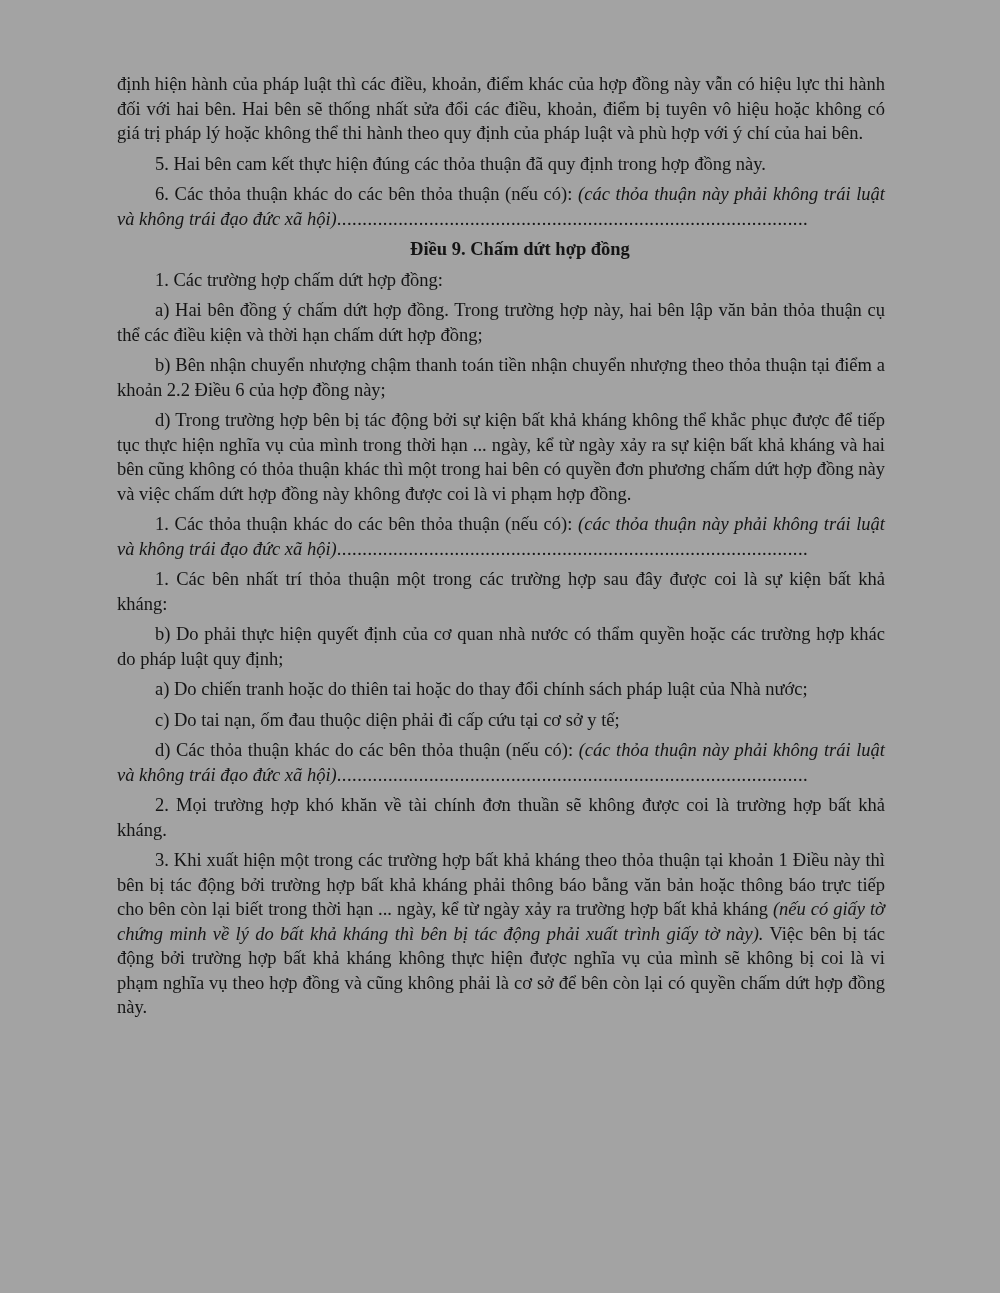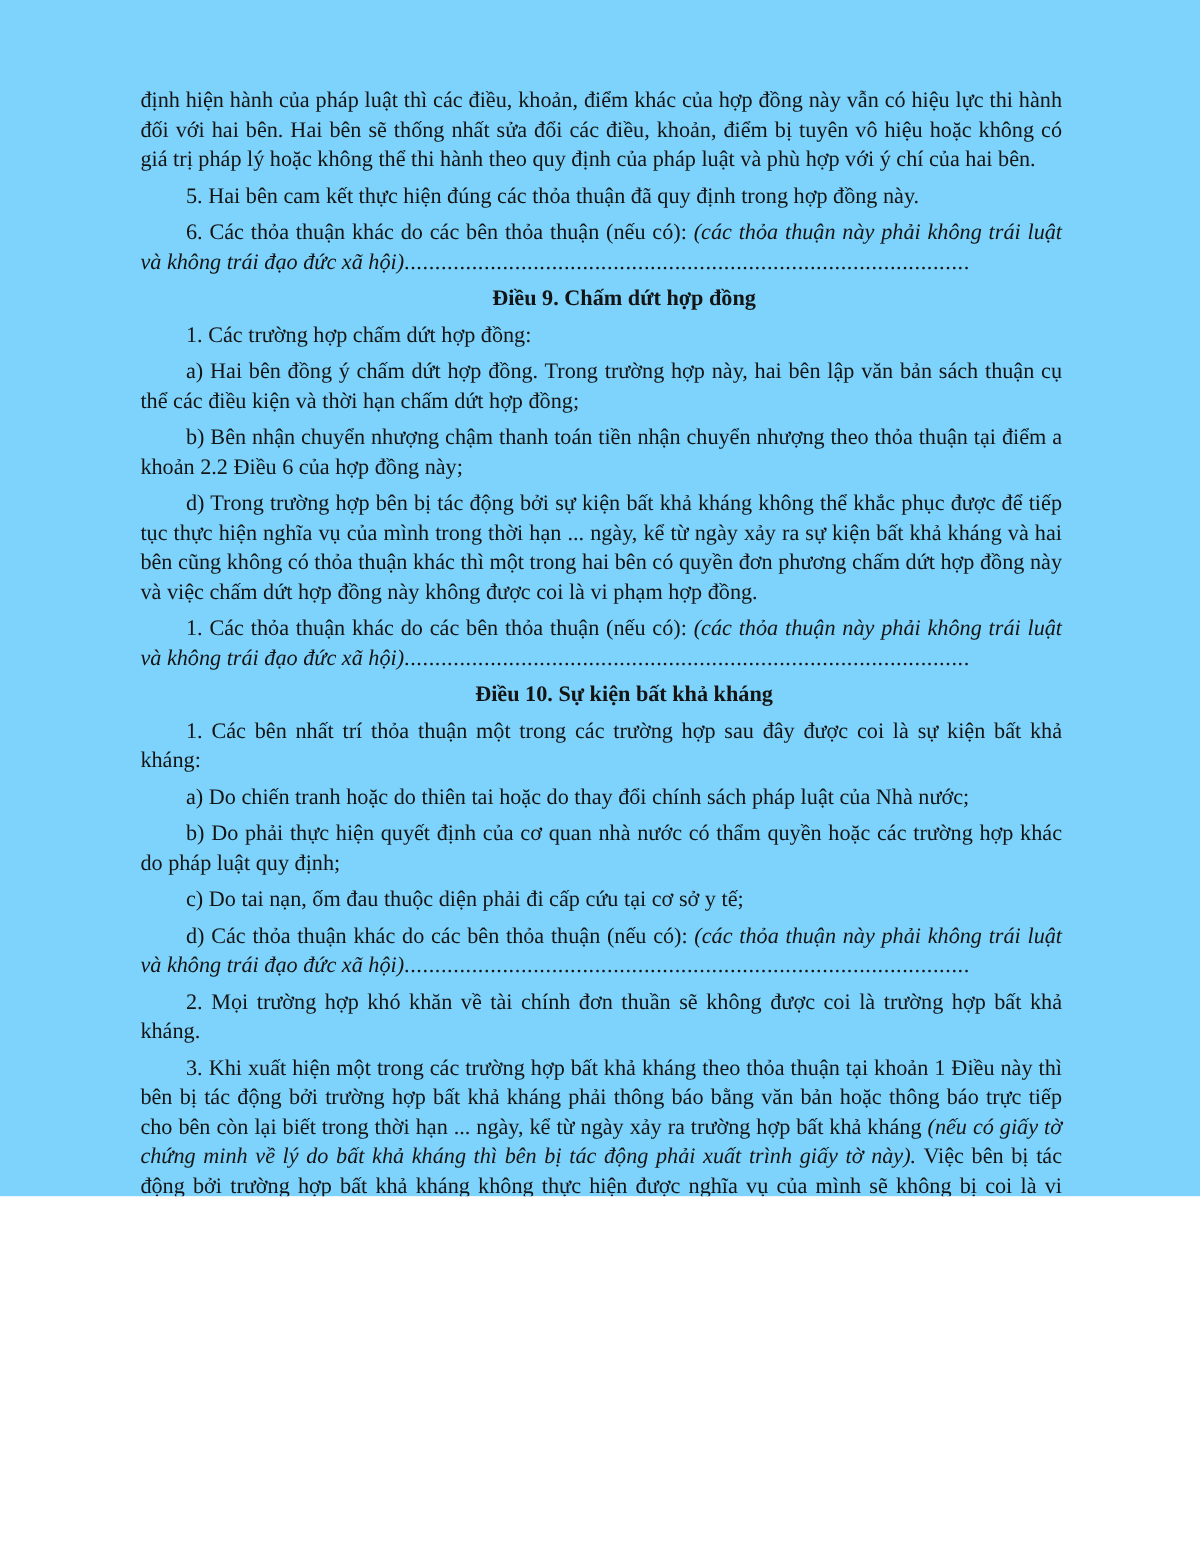--- a/index.html
+++ b/index.html
@@ -3,22 +3,22 @@
 <meta charset="utf-8">
 <style>
   html, body {
     margin: 0;
     padding: 0;
     background: #ffffff;
   }
   .page {
     position: relative;
     width: 1000px;
-    height: 997px;
-    background: #7dd3fc;
+    height: 1293px;
+    background: #a3a3a3;
     overflow: hidden;
   }
   .doc {
     position: absolute;
     left: 117px;
     top: 72px;
     width: 768px;
     font-family: "Liberation Serif", "DejaVu Serif", serif;
     font-size: 18.5px;
     line-height: 24.5px;
@@ -53,37 +53,36 @@
     <p class="noindent">định hiện hành của pháp luật thì các điều, khoản, điểm khác của hợp đồng này vẫn có hiệu lực thi hành đối với hai bên. Hai bên sẽ thống nhất sửa đổi các điều, khoản, điểm bị tuyên vô hiệu hoặc không có giá trị pháp lý hoặc không thể thi hành theo quy định của pháp luật và phù hợp với ý chí của hai bên.</p>
 
     <p>5. Hai bên cam kết thực hiện đúng các thỏa thuận đã quy định trong hợp đồng này.</p>
 
     <p><span>6. Các thỏa thuận khác do các bên thỏa thuận (nếu có): </span><span class="it">(các thỏa thuận này phải không trái luật và không trái đạo đức xã hội)</span><span class="dots">............................................................................................</span></p>
 
     <p class="heading">Điều 9. Chấm dứt hợp đồng</p>
 
     <p>1. Các trường hợp chấm dứt hợp đồng:</p>
 
-    <p>a) Hai bên đồng ý chấm dứt hợp đồng. Trong trường hợp này, hai bên lập văn bản sách thuận cụ thể các điều kiện và thời hạn chấm dứt hợp đồng;</p>
+    <p>a) Hai bên đồng ý chấm dứt hợp đồng. Trong trường hợp này, hai bên lập văn bản thỏa thuận cụ thể các điều kiện và thời hạn chấm dứt hợp đồng;</p>
 
     <p>b) Bên nhận chuyển nhượng chậm thanh toán tiền nhận chuyển nhượng theo thỏa thuận tại điểm a khoản 2.2 Điều 6 của hợp đồng này;</p>
 
 
     <p>d) Trong trường hợp bên bị tác động bởi sự kiện bất khả kháng không thể khắc phục được để tiếp tục thực hiện nghĩa vụ của mình trong thời hạn ... ngày, kể từ ngày xảy ra sự kiện bất khả kháng và hai bên cũng không có thỏa thuận khác thì một trong hai bên có quyền đơn phương chấm dứt hợp đồng này và việc chấm dứt hợp đồng này không được coi là vi phạm hợp đồng.</p>
 
 
     <p><span>1. Các thỏa thuận khác do các bên thỏa thuận (nếu có): </span><span class="it">(các thỏa thuận này phải không trái luật và không trái đạo đức xã hội)</span><span class="dots">............................................................................................</span></p>
 
-    <p class="heading">Điều 10. Sự kiện bất khả kháng</p>
 
     <p>1. Các bên nhất trí thỏa thuận một trong các trường hợp sau đây được coi là sự kiện bất khả kháng:</p>
 
+    <p>b) Do phải thực hiện quyết định của cơ quan nhà nước có thẩm quyền hoặc các trường hợp khác do pháp luật quy định;</p>
+
     <p>a) Do chiến tranh hoặc do thiên tai hoặc do thay đổi chính sách pháp luật của Nhà nước;</p>
-
-    <p>b) Do phải thực hiện quyết định của cơ quan nhà nước có thẩm quyền hoặc các trường hợp khác do pháp luật quy định;</p>
 
     <p>c) Do tai nạn, ốm đau thuộc diện phải đi cấp cứu tại cơ sở y tế;</p>
 
     <p><span>d) Các thỏa thuận khác do các bên thỏa thuận (nếu có): </span><span class="it">(các thỏa thuận này phải không trái luật và không trái đạo đức xã hội)</span><span class="dots">............................................................................................</span></p>
 
     <p>2. Mọi trường hợp khó khăn về tài chính đơn thuần sẽ không được coi là trường hợp bất khả kháng.</p>
 
     <p><span>3. Khi xuất hiện một trong các trường hợp bất khả kháng theo thỏa thuận tại khoản 1 Điều này thì bên bị tác động bởi trường hợp bất khả kháng phải thông báo bằng văn bản hoặc thông báo trực tiếp cho bên còn lại biết trong thời hạn ... ngày, kể từ ngày xảy ra trường hợp bất khả kháng </span><span class="it">(nếu có giấy tờ chứng minh về lý do bất khả kháng thì bên bị tác động phải xuất trình giấy tờ này).</span><span> Việc bên bị tác động bởi trường hợp bất khả kháng không thực hiện được nghĩa vụ của mình sẽ không bị coi là vi phạm nghĩa vụ theo hợp đồng và cũng không phải là cơ sở để bên còn lại có quyền chấm dứt hợp đồng này.</span></p>
 
   </div>

